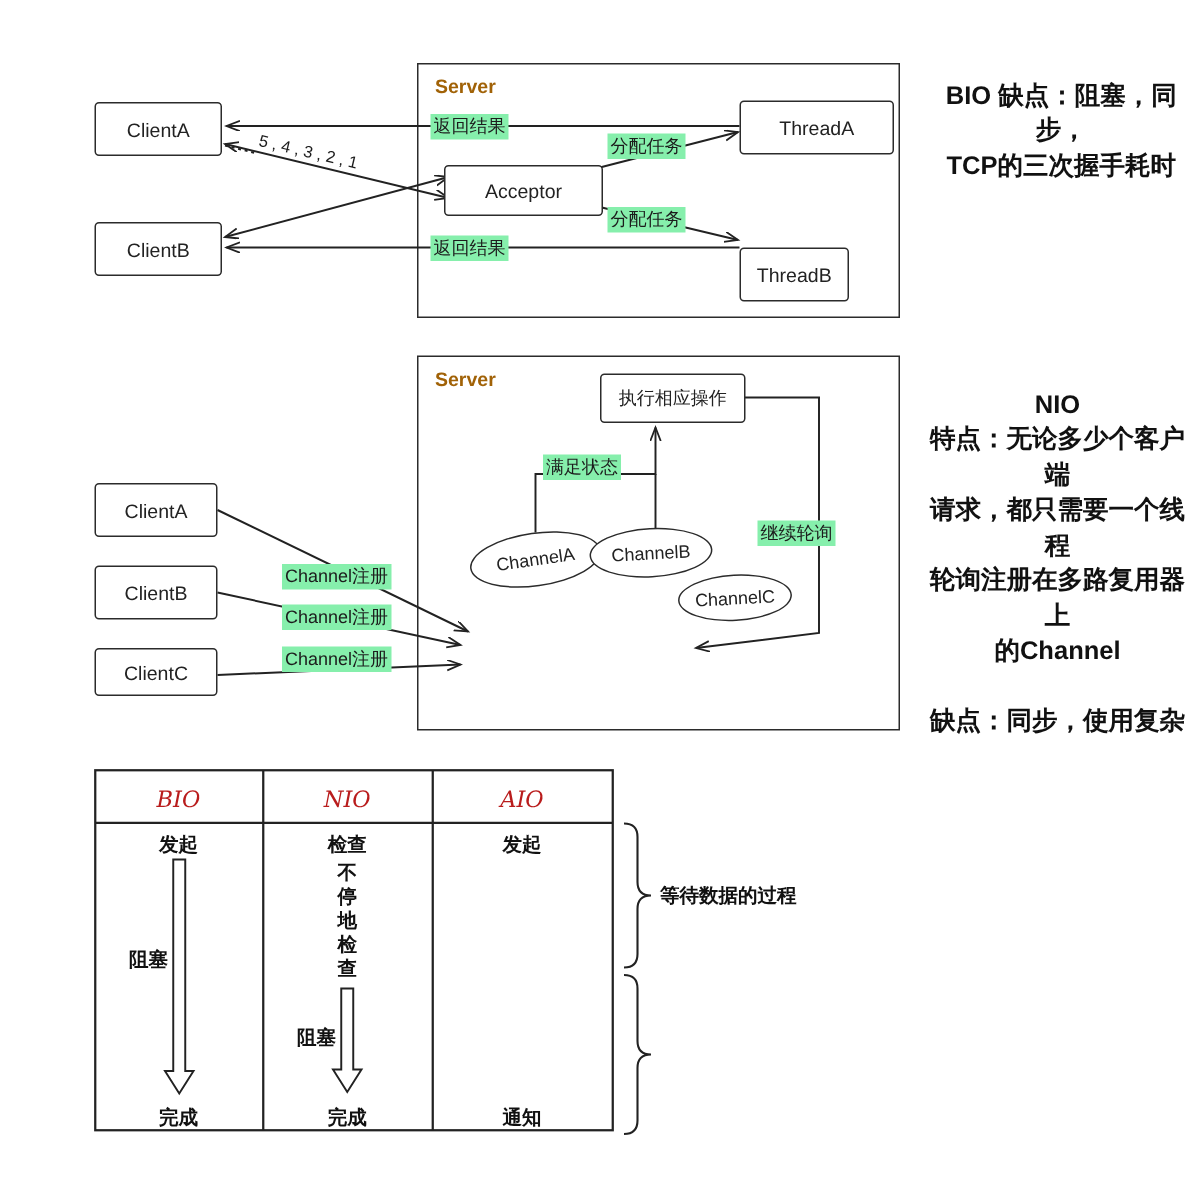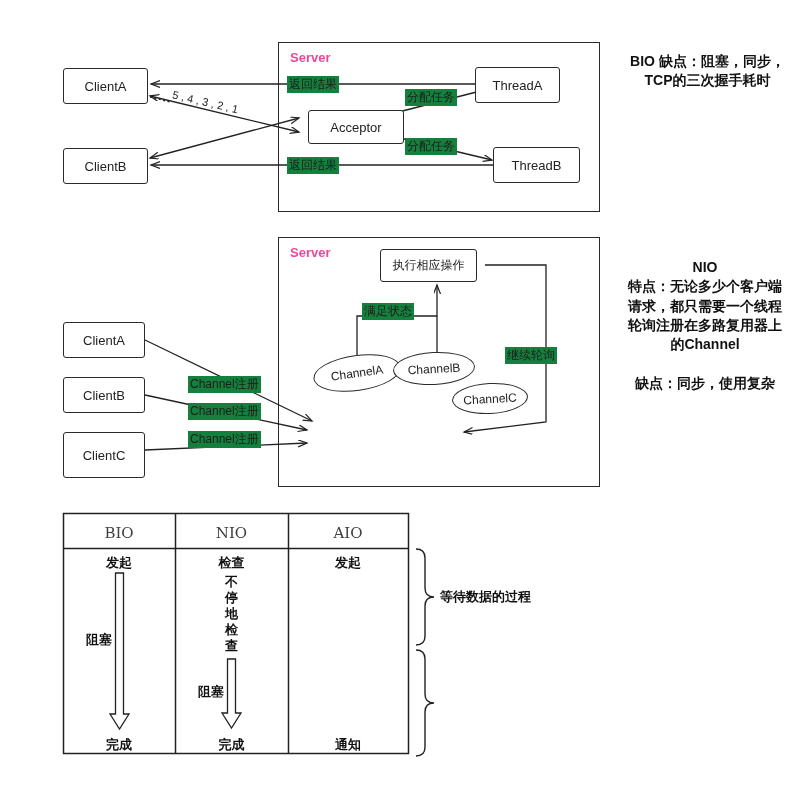--- a/index.html
+++ b/index.html
@@ -1,33 +1,33 @@
 <!DOCTYPE html>
 <html><head>
 <meta charset="utf-8">
 <style>
   * { margin:0; padding:0; box-sizing:border-box; }
   html,body { background:#ffffff; }
   body { font-family:"Liberation Sans", sans-serif; color:#222; }
   #canvas { position:relative; width:800px; height:793px; background:#fff; overflow:hidden; }
   .server { position:absolute; border:1.7px solid #2b2b2b; background:transparent; z-index:0; }
-  .server-label { position:absolute; left:11px; top:7px; font-weight:bold; font-size:13px; color:#ec4899; }
+  .server-label { position:absolute; left:11px; top:7px; font-weight:bold; font-size:13px; color:#a16207; }
   .box { position:absolute; border:1.6px solid #2b2b2b; border-radius:3px; background:#fff;
          display:flex; align-items:center; justify-content:center; font-size:13px; z-index:2;text-align:right; }
   .ellipse { position:absolute; border:1.6px solid #2b2b2b; border-radius:50%; background:#fff;
          display:flex; align-items:center; justify-content:center; font-size:12px; z-index:2;
          text-align:center; white-space:pre-line; line-height:1.5; }
-  .lbl { position:absolute; font-size:12px; background:#15803d; padding:0 2px; z-index:3; white-space:nowrap; color:#1c1c1c; }
+  .lbl { position:absolute; font-size:12px; background:#86efac; padding:0 2px; z-index:3; white-space:nowrap; color:#1c1c1c; }
   .lbl.plain { background:transparent; }
-  .note { position:absolute; font-weight:bold; font-size:14px; text-align:center;
+  .note { position:absolute; font-weight:bold; font-size:17px; text-align:center;
           white-space:pre-line; line-height:1.38; z-index:2; color:#111; }
   .tcell { position:absolute; font-weight:bold; font-size:13px; text-align:center;
            white-space:pre-line; z-index:2; color:#111; line-height:16px; }
   .thead { position:absolute; font-family:"DejaVu Serif", serif; font-size:15px;
-           display:flex; align-items:center; justify-content:center; z-index:2; color:#404040; }
+           display:flex; align-items:center; justify-content:center; z-index:2; color:#b91c1c;font-style:italic; }
   svg.overlay { position:absolute; left:0; top:0; z-index:1; }
 </style>
 </head>
 <body>
 
 <div id="canvas">
 
   <svg class="overlay" width="800" height="793" viewBox="0 0 800 793">
     <defs>
       <marker id="arr" markerWidth="11" markerHeight="9" refX="9" refY="3.5" orient="auto-start-reverse" markerUnits="userSpaceOnUse">
@@ -75,54 +75,54 @@
   <div class="server" style="left:278px;top:42px;width:322px;height:170px">
     <div class="server-label">Server</div>
   </div>
 
   <div class="box" style="left:63px;top:68px;width:85px;height:36px">
     <span>ClientA</span>
   </div>
   <div class="box" style="left:63px;top:148px;width:85px;height:36px">
     <span>ClientB</span>
   </div>
-  <div class="box" style="left:308px;top:110px;width:96px;height:34px">
+  <div class="box" style="left:296px;top:110px;width:106px;height:34px">
     <span>Acceptor</span>
   </div>
-  <div class="box" style="left:475px;top:67px;width:85px;height:36px">
+  <div class="box" style="left:493px;top:67px;width:103px;height:36px">
     <span>ThreadA</span>
   </div>
-  <div class="box" style="left:493px;top:147px;width:87px;height:36px">
+  <div class="box" style="left:493px;top:165px;width:73px;height:36px">
     <span>ThreadB</span>
   </div>
 
   <div class="lbl" style="left:287px;top:76px">返回结果</div>
   <div class="lbl" style="left:287px;top:157px">返回结果</div>
   <div class="lbl" style="left:405px;top:89px">分配任务</div>
   <div class="lbl" style="left:405px;top:138px">分配任务</div>
   <div class="lbl plain" style="left:172px;top:88px;font-size:11px;transform:rotate(13deg);transform-origin:0 0">5 , 4 , 3 , 2 , 1</div>
 
   <div class="note" style="left:615px;top:52px;width:185px">BIO 缺点：阻塞，同步，
 TCP的三次握手耗时</div>
 
   <div class="server" style="left:278px;top:237px;width:322px;height:250px">
     <div class="server-label">Server</div>
   </div>
 
-  <div class="box" style="left:380px;top:249px;width:97px;height:33px;font-size:12px">
+  <div class="box" style="left:400px;top:249px;width:97px;height:33px;font-size:12px">
     <span>执行相应操作</span>
   </div>
 
   <div class="box" style="left:63px;top:322px;width:82px;height:36px">
     <span>ClientA</span>
   </div>
   <div class="box" style="left:63px;top:377px;width:82px;height:36px">
     <span>ClientB</span>
   </div>
-  <div class="box" style="left:63px;top:432px;width:82px;height:46px">
+  <div class="box" style="left:63px;top:432px;width:82px;height:32px">
     <span>ClientC</span>
   </div>
 
   <div class="ellipse" style="left:313px;top:355px;width:88px;height:36px;transform:rotate(-8deg)">
     <span>ChannelA</span>
   </div>
   <div class="ellipse" style="left:393px;top:352px;width:82px;height:33px;transform:rotate(-3deg)">
     <span>ChannelB</span>
   </div>
   <div class="ellipse" style="left:452px;top:383px;width:76px;height:31px;transform:rotate(-3deg)">

